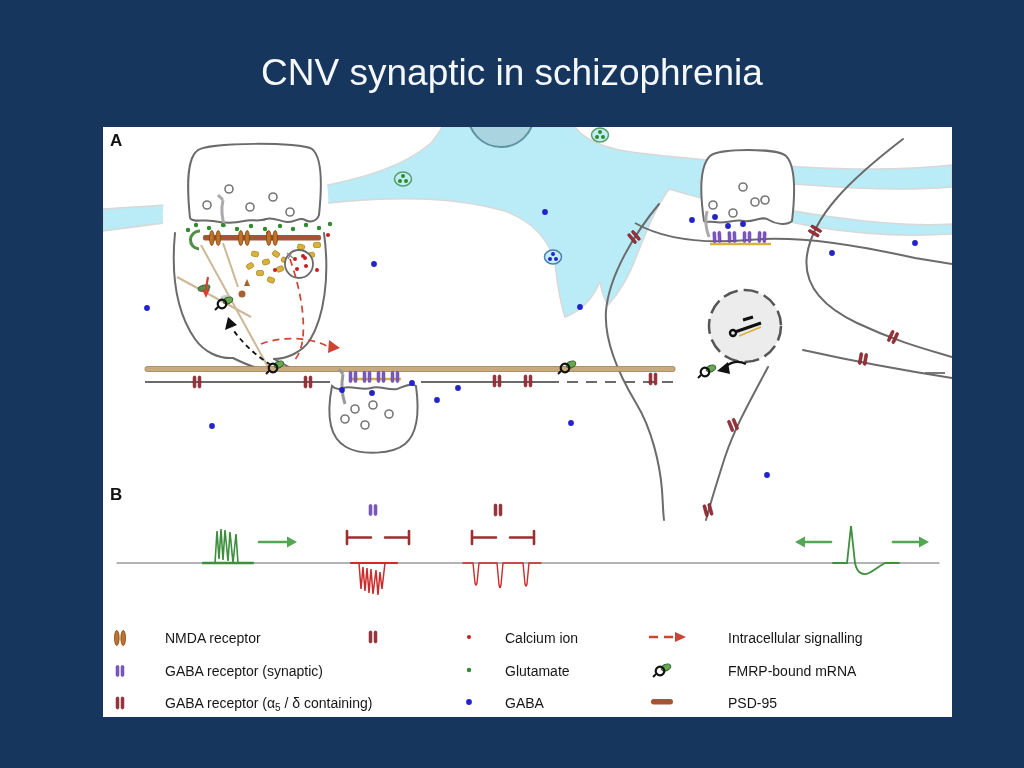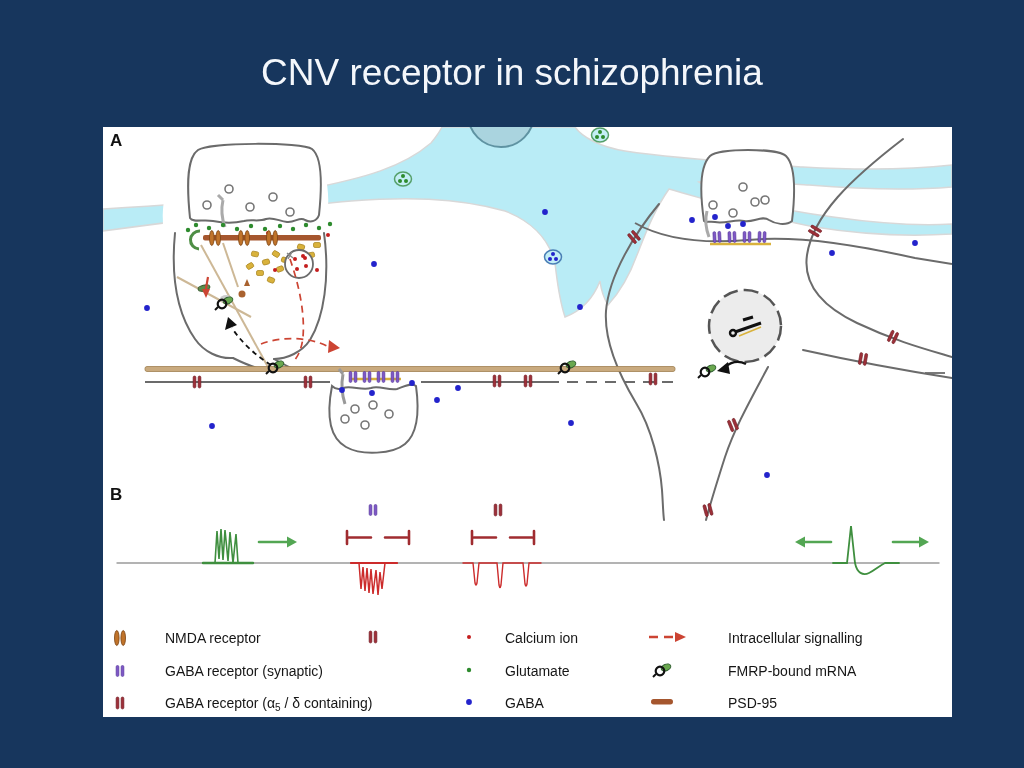--- a/index.html
+++ b/index.html
@@ -9,21 +9,21 @@
     color:#f4f7fb;font-size:37px;font-weight:400;letter-spacing:0px;}
   .figure-box{position:absolute;left:103px;top:127px;width:849px;height:590px;
     background:#ffffff;}
   svg text{font-family:"Liberation Sans", sans-serif;}
   .panel-label{font-weight:bold;font-size:17px;fill:#111;}
   .legend-label{font-size:14px;fill:#161616;}
 </style>
 </head>
 <body style="background: rgb(23, 54, 93);">
 
-<div class="slide-title">CNV receptor in schizophrenia</div>
+<div class="slide-title">CNV synaptic in schizophrenia</div>
 
 <div class="figure-box">
 <svg width="849" height="590" viewBox="0 0 849 590" xmlns="http://www.w3.org/2000/svg">
 
   <g>
     <path fill="#b9ecf6" stroke="#d8d8d8" stroke-width="1.5" d="
       M0,82 C70,78 150,72 205,62 C262,51 300,40 328,16 C333,10 337,4 339,0
       L472,0 C479,10 497,20 522,24 C575,32 640,36 700,40 C752,43 804,43 849,38
       L849,60 C800,64 755,62 706,58 C664,55 625,52 596,55
       C620,70 672,82 730,90 C772,96 814,99 849,97

